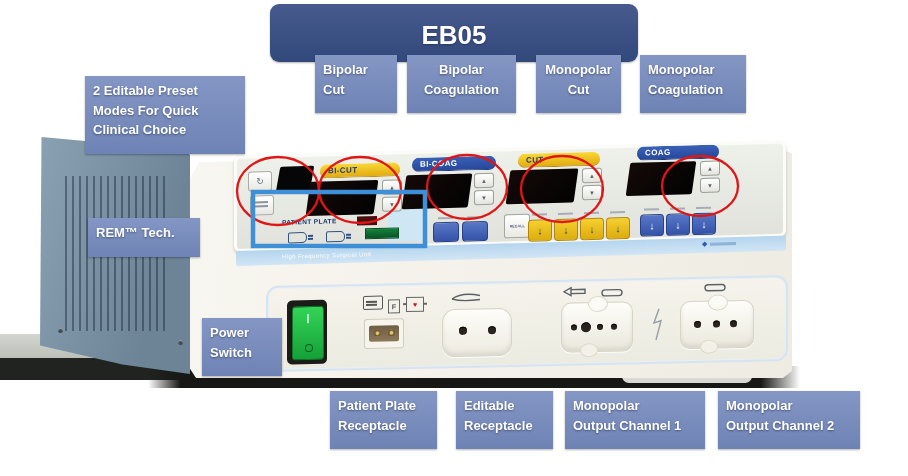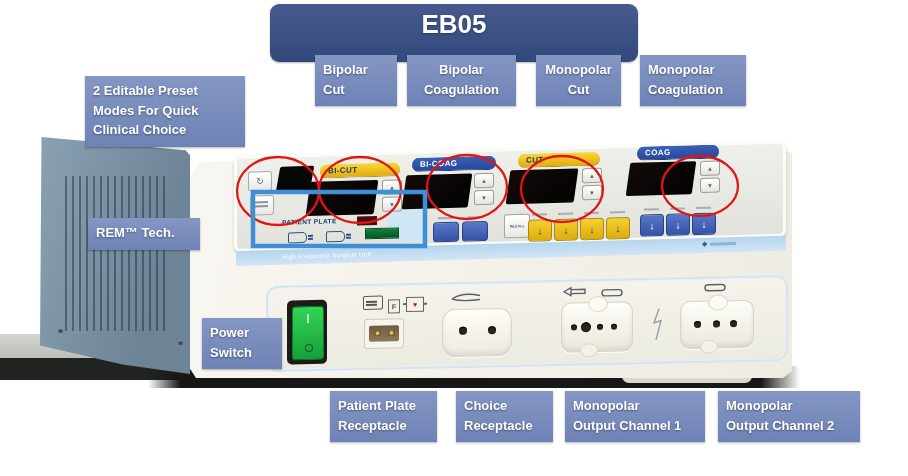--- a/index.html
+++ b/index.html
@@ -112,23 +112,23 @@
   .m1{left:293px;top:21px;width:70px;height:48px;}
   .m2{left:412px;top:22px;width:72px;height:46px;}
   .m1h1{left:9px;top:21px;width:6px;height:6px;} .m1h2{left:19px;top:19px;width:10px;height:10px;}
   .m1h3{left:35px;top:21px;width:6px;height:6px;} .m1h4{left:49px;top:21px;width:6px;height:6px;}
   .m2h1{left:13px;top:19px;width:7px;height:7px;} .m2h2{left:32px;top:19px;width:7px;height:7px;} .m2h3{left:49px;top:19px;width:7px;height:7px;}
   .ic-bolt{left:384px;top:28px;}
   
   .ann{left:0;top:0;width:908px;height:476px;pointer-events:none;}
   
   .co{background:linear-gradient(#8496c4,#6e83b5);color:#fff;font-weight:bold;font-size:13px;line-height:1.5;
-      padding:5px 8px 7px;box-sizing:border-box;white-space:pre-line;
+      padding:5px 8px 14px;box-sizing:border-box;white-space:pre-line;
       text-shadow:0 1px 2px rgba(28,38,66,.55);box-shadow:0 1px 2px rgba(0,0,0,.3);}
-  .co-title{left:270px;top:4px;width:368px;height:58px;padding:0;border-radius:9px;text-align:center;
+  .co-title{left:270px;top:4px;width:368px;height:58px;padding:11px;border-radius:9px;text-align:center;
             line-height:40px;font-size:26px;background:linear-gradient(#475a8d,#32497b);}
   .co-t1{left:315px;top:55px;width:82px;}
   .co-t2{left:407px;top:55px;width:109px;text-align:center;}
   .co-t3{left:536px;top:55px;width:85px;text-align:center;}
   .co-t4{left:640px;top:55px;width:106px;}
   .co-preset{left:85px;top:76px;width:160px;}
   .co-rem{left:88px;top:218px;width:112px;}
   .co-power{left:202px;top:318px;width:80px;}
   .co-b1{left:330px;top:391px;width:107px;}
   .co-b2{left:456px;top:391px;width:97px;}
@@ -320,20 +320,20 @@
   <div class="abs co co-t4">Monopolar
 Coagulation</div>
   <div class="abs co co-preset">2 Editable Preset
 Modes For Quick
 Clinical Choice</div>
   <div class="abs co co-rem">REM™ Tech.</div>
   <div class="abs co co-power">Power
 Switch</div>
   <div class="abs co co-b1">Patient Plate
 Receptacle</div>
-  <div class="abs co co-b2">Choice
+  <div class="abs co co-b2">Editable
 Receptacle</div>
   <div class="abs co co-b3">Monopolar
 Output Channel 1</div>
   <div class="abs co co-b4">Monopolar
 Output Channel 2</div>
 
 </div>
 
 </body></html>

